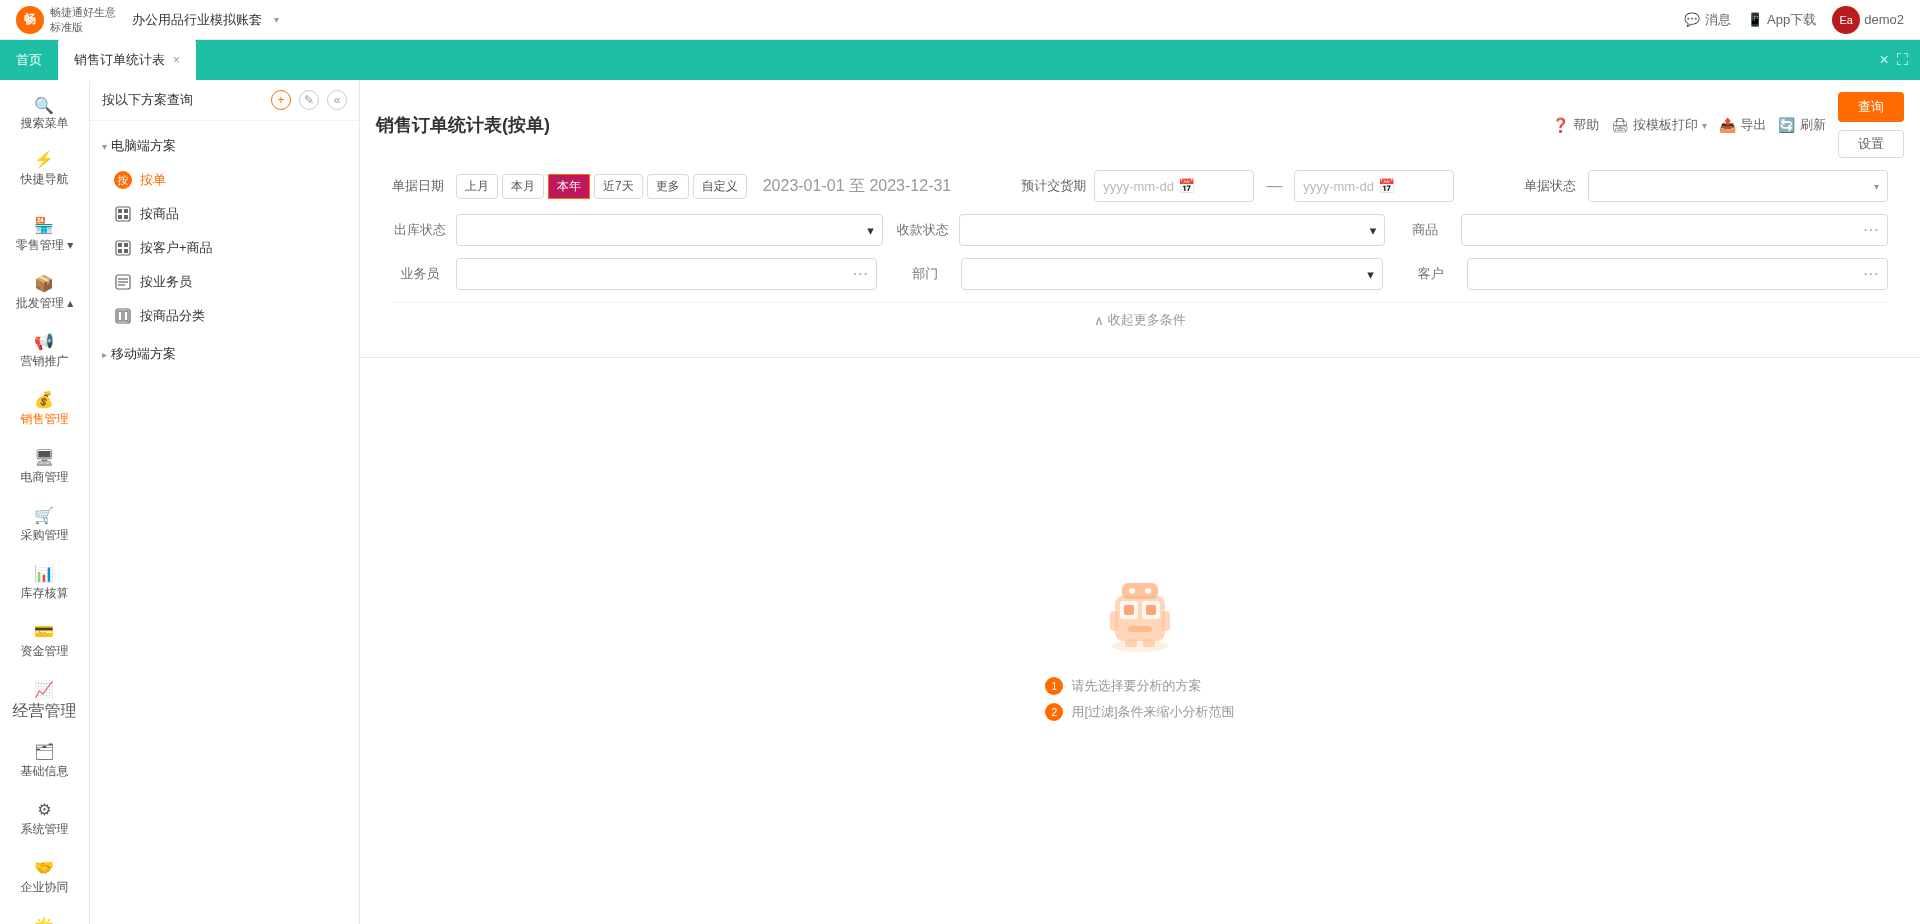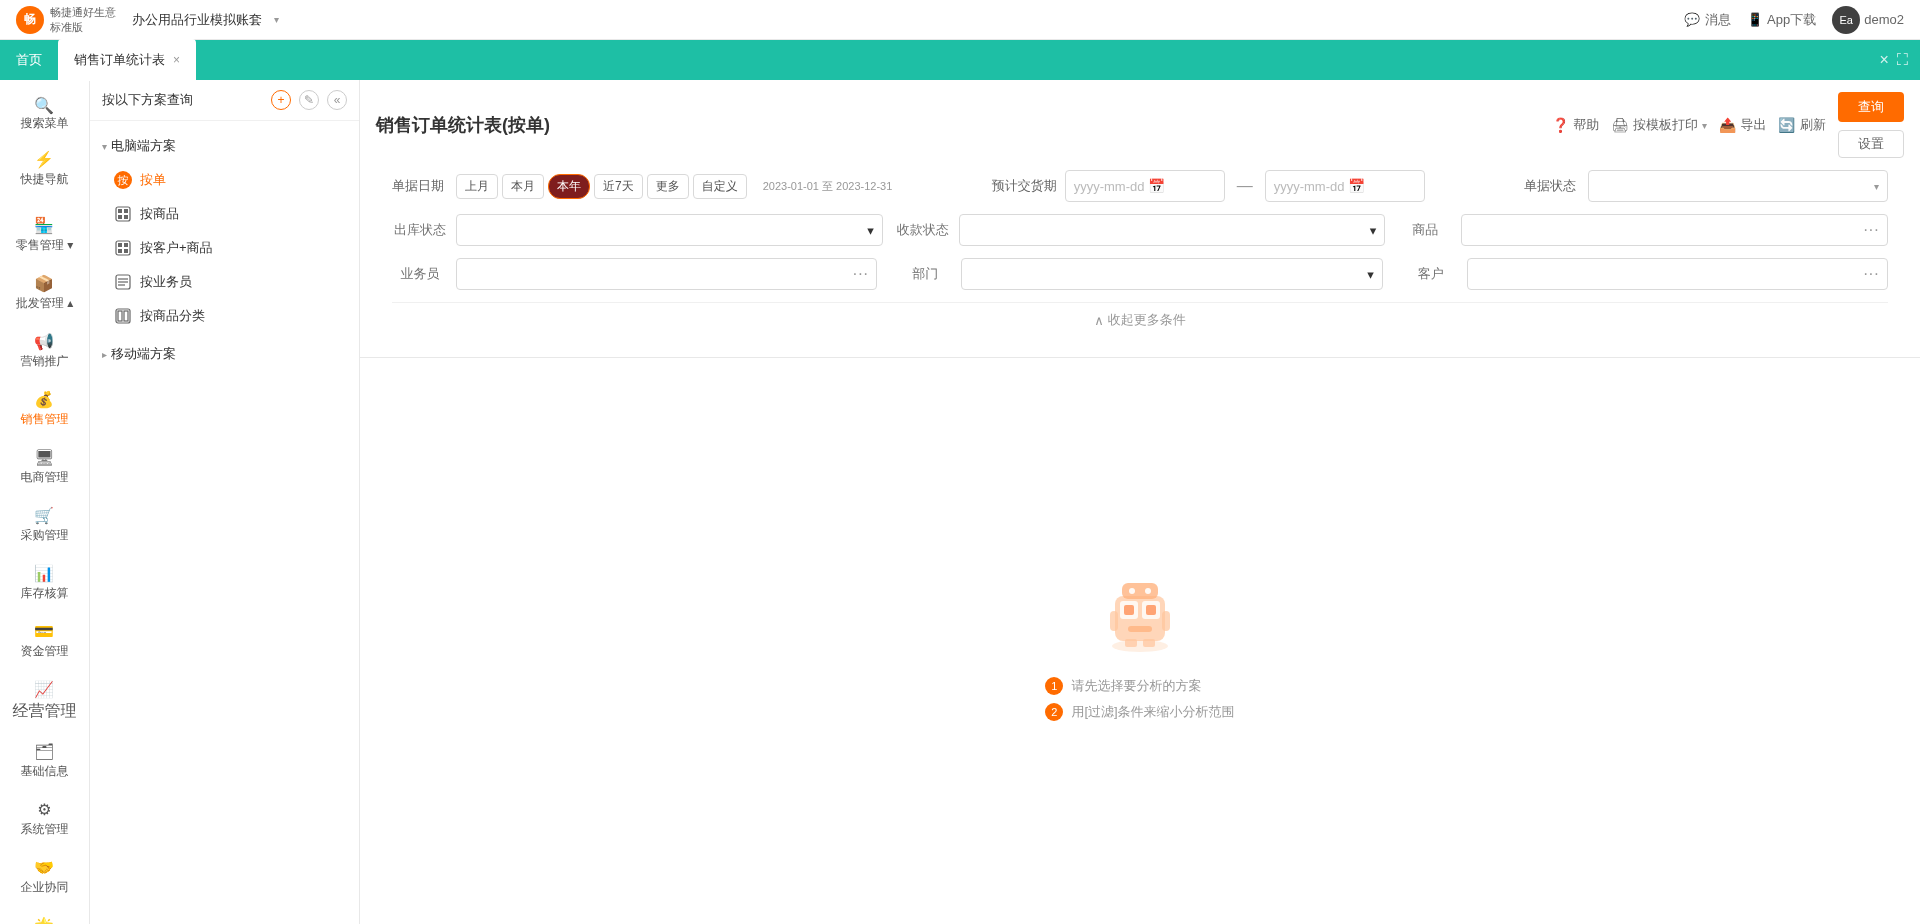--- a/index.html
+++ b/index.html
@@ -8,21 +8,21 @@
     
     .top-bar { height: 40px; background: #fff; display: flex; align-items: center; padding: 0 16px; border-bottom: 1px solid #e8e8e8; justify-content: space-between; flex-shrink: 0; }
     .top-bar-left { display: flex; align-items: center; gap: 8px; }
     .logo-area { display: flex; align-items: center; gap: 6px; }
     .logo-icon { width: 28px; height: 28px; background: #ff6b00; border-radius: 50%; display: flex; align-items: center; justify-content: center; color: #fff; font-size: 12px; font-weight: bold; }
     .logo-text { font-size: 11px; color: #666; line-height: 1.3; }
     .app-title { color: #333; font-size: 13px; margin-left: 8px; }
     .dropdown-arrow { color: #999; font-size: 10px; margin-left: 4px; cursor: pointer; }
     .top-bar-right { display: flex; align-items: center; gap: 16px; }
     .top-bar-btn { display: flex; align-items: center; gap: 4px; color: #666; font-size: 13px; cursor: pointer; }
-    .avatar { width: 28px; height: 28px; background: #404040; border-radius: 50%; display: flex; align-items: center; justify-content: center; color: #fff; font-size: 12px; overflow: hidden; }
+    .avatar { width: 28px; height: 28px; background: #b91c1c; border-radius: 50%; display: flex; align-items: center; justify-content: center; color: #fff; font-size: 12px; overflow: hidden; }
 
     
     .tab-bar { height: 40px; background: #1ebfa5; display: flex; align-items: center; padding: 0 0; flex-shrink: 0; }
     .tab-item { height: 42px; display: flex; align-items: center; padding: 0 16px; color: #fff; font-size: 13px; cursor: pointer; position: relative; }
     .tab-item.home { background: transparent; }
     .tab-item.active { background: #fff; color: #333; border-radius: 4px 4px 0 0; }
     .tab-close { margin-left: 8px; color: #999; font-size: 12px; cursor: pointer; }
     .tab-window-controls { margin-left: auto; display: flex; align-items: center; gap: 8px; padding-right: 12px; }
     .window-btn { color: #fff; font-size: 16px; cursor: pointer; opacity: 0.8; }
 
@@ -73,22 +73,22 @@
     .header-action-btn .btn-icon { font-size: 14px; }
     .query-btn { background: #ff6b00; color: #fff; border: none; border-radius: 4px; padding: 6px 20px; font-size: 13px; cursor: pointer; }
     .set-btn { background: #fff; color: #666; border: 1px solid #d9d9d9; border-radius: 4px; padding: 4px 12px; font-size: 13px; cursor: pointer; margin-top: 4px; }
 
     
     .filter-area { background: #fff; padding: 0 16px 12px; flex-shrink: 0; }
     .filter-row { display: flex; align-items: center; gap: 8px; margin-bottom: 12px; }
     .filter-label { color: #666; font-size: 13px; white-space: nowrap; min-width: 56px; }
     .filter-date-btns { display: flex; align-items: center; gap: 4px; }
     .date-btn { padding: 3px 8px; border: 1px solid #d9d9d9; border-radius: 4px; font-size: 12px; color: #555; cursor: pointer; background: #fff; }
-    .date-btn.active { background: #7f1d1d; color: #fff; border-color: #ff6b00; border-radius: 12px; }
-    .date-range-text { color: #999; font-size: 11px; margin-left: 8px; }
+    .date-btn.active { background: #be185d; color: #fff; border-color: #ff6b00; border-radius: 0; }
+    .date-range-text { color: #999; font-size: 16px; margin-left: 8px; }
     .filter-select { flex: 1; height: 32px; border: 1px solid #d9d9d9; border-radius: 4px; padding: 0 8px; font-size: 13px; color: #333; background: #fff; display: flex; align-items: center; justify-content: space-between; cursor: pointer; }
     .filter-select .arrow { color: #999; font-size: 10px; }
     .date-input { flex: 1; height: 32px; border: 1px solid #d9d9d9; border-radius: 4px; padding: 0 8px; font-size: 13px; color: #bbb; background: #fff; display: flex; align-items: center; gap: 4px; cursor: pointer; }
     .date-input .cal-icon { color: #ff6b00; font-size: 14px; }
     .date-separator { color: #999; font-size: 16px; margin: 0 4px; }
     .filter-dots { color: #999; font-size: 16px; cursor: pointer; margin-left: 4px; }
     .filter-field { display: flex; align-items: center; gap: 8px; }
     .filter-field-label { color: #737373; font-size: 13px; white-space: nowrap; min-width: 56px; text-align: center; }
     .filter-field-input { flex: 1; height: 32px; border: 1px solid #d9d9d9; border-radius: 4px; padding: 0 8px; font-size: 13px; color: #333; background: #fff; display: flex; align-items: center; justify-content: space-between; cursor: pointer; }
 

